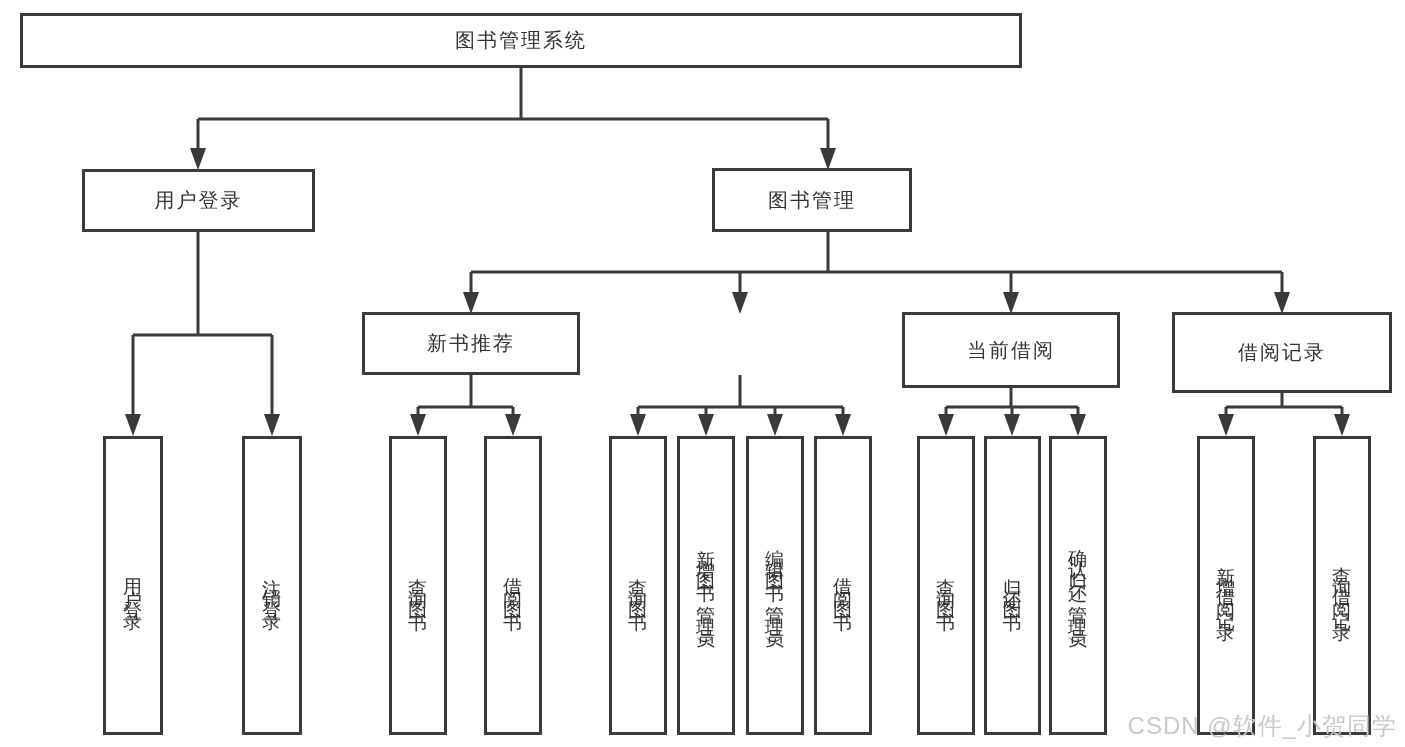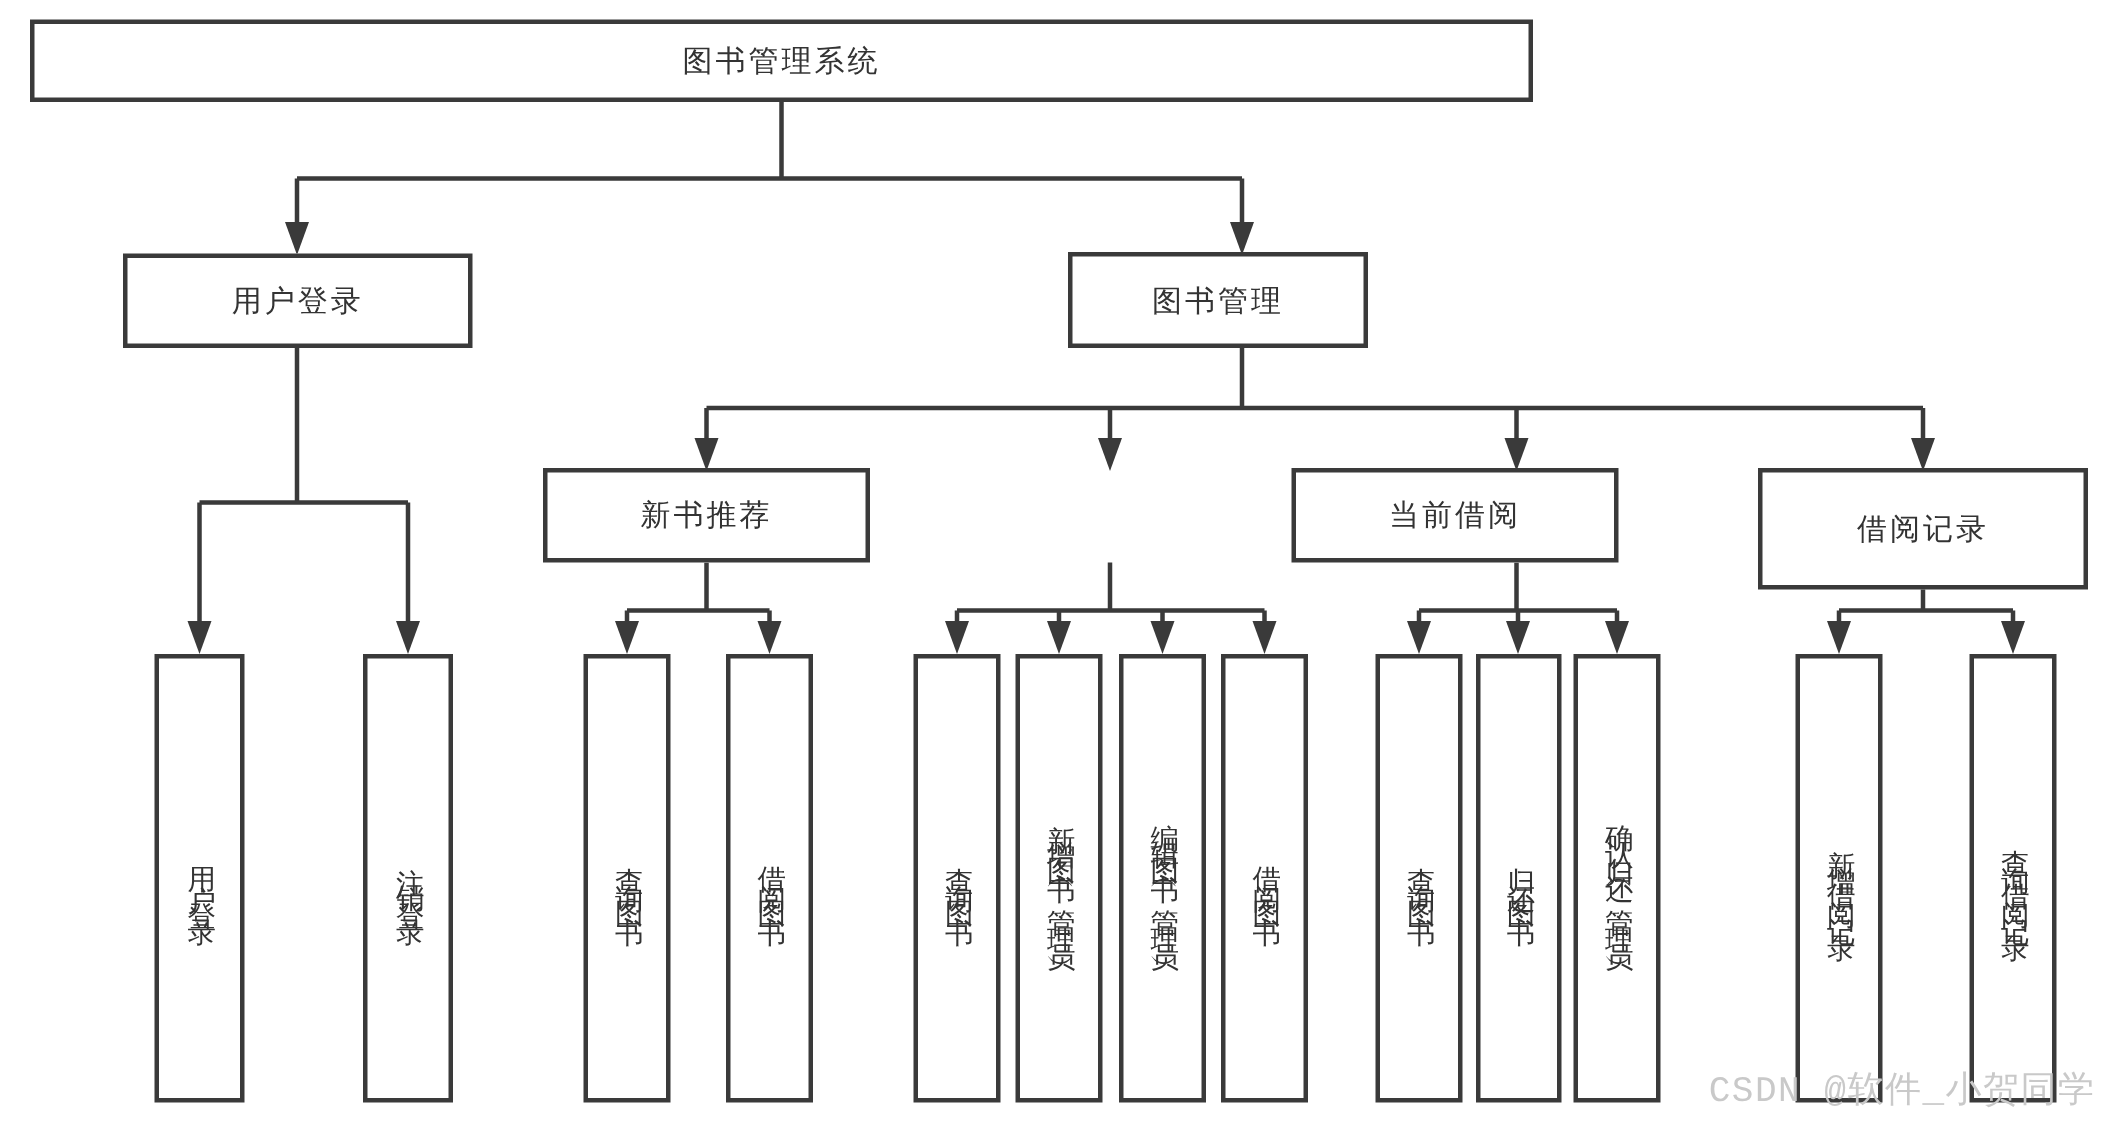--- a/index.html
+++ b/index.html
@@ -6,21 +6,21 @@
     --line:#3a3a3a;
     --text:#333333;
     --watermark:#c9c9c9;
     --bg:#ffffff;
   }
   html,body{margin:0;padding:0;background:var(--bg);}
   .canvas{
     position:relative;
     width:1405px;height:747px;
     background:var(--bg);
-    font-family:Liberation Mono, monospace;
+    font-family:Liberation Sans, sans-serif;
     color:var(--text);
     overflow:hidden;
   }
   .connectors{
     position:absolute;left:0;top:0;width:1405px;height:747px;
     color:var(--line);
   }
   .node{
     position:absolute;
     box-sizing:border-box;
@@ -98,21 +98,21 @@
   <div class="node h-node" style="left:82px;top:169px;width:233px;height:63px">
     <span>用户登录</span>
   </div>
   <div class="node h-node" style="left:712px;top:168px;width:200px;height:64px">
     <span>图书管理</span>
   </div>
 
   <div class="node h-node" style="left:362px;top:312px;width:218px;height:63px">
     <span>新书推荐</span>
   </div>
-  <div class="node h-node" style="left:861px;top:312px;width:218px;height:63px">
+  <div class="node h-node" style="left:902px;top:312px;width:218px;height:76px">
     <span>当前借阅</span>
   </div>
   <div class="node h-node" style="left:1172px;top:312px;width:220px;height:81px">
     <span>借阅记录</span>
   </div>
 
   <div class="node v-node" style="left:103px;top:436px;width:60px;height:299px">
     <span>用户登录</span>
   </div>
   <div class="node v-node" style="left:242px;top:436px;width:60px;height:299px">

